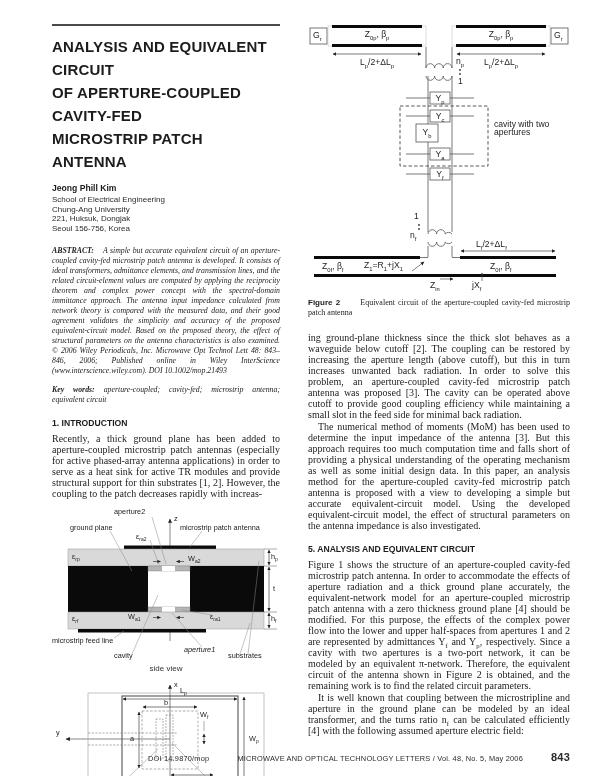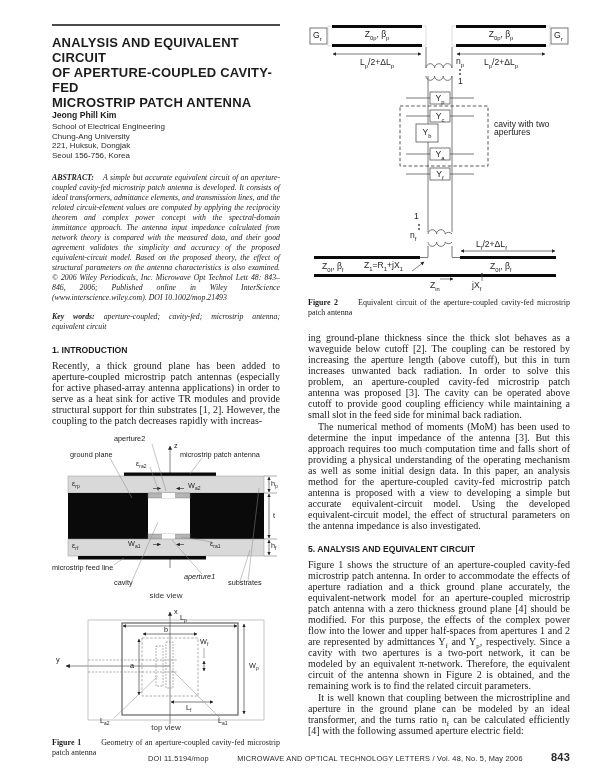--- a/index.html
+++ b/index.html
@@ -2,22 +2,22 @@
 <html><head>
 <meta charset="utf-8">
 <style>
   html,body{margin:0;padding:0;background:#e8e8e8;}
   .page{position:relative;width:600px;height:776px;background:#ffffff;overflow:hidden;
         font-family:"Liberation Serif",serif;color:#1c1c1c;}
   .col{position:absolute;}
   .col-left{left:52px;top:24px;width:228px;}
   .col-right{left:308px;top:20px;width:262px;}
   .rule{border-top:2.5px solid #4a4a4a;margin:0 0 9px 0;}
-  h1{font-family:"Liberation Sans",sans-serif;font-weight:bold;font-size:13px;
-     line-height:15px;margin:0 0 0 0;letter-spacing:.2px;}
+  h1{font-family:"Liberation Sans",sans-serif;font-weight:bold;font-size:15px;
+     line-height:23px;margin:0 0 10px 0;letter-spacing:.2px;}
   h1 span{display:block;}
   .author{font-family:"Liberation Sans",sans-serif;font-weight:bold;font-size:8.6px;margin:0 0 2px 0;}
   .affil{font-family:"Liberation Sans",sans-serif;font-size:8px;line-height:9.5px;color:#2b2b2b;}
   .received{font-style:italic;font-size:8px;margin:13px 0 0 0;}
   .abstract{margin:13px 0 0 0;font-style:italic;font-size:7.8px;line-height:10px;text-align:justify;}
   .abstract b,.keywords b{font-weight:bold;margin-right:9px;}
   .keywords{margin:9px 0 0 0;font-style:italic;font-size:7.8px;line-height:10px;text-align:justify;}
   h2{font-family:"Liberation Sans",sans-serif;font-weight:bold;font-size:8.6px;line-height:10px;margin:13px 0 5px 0;}
   p.body{font-size:10px;line-height:11px;margin:0;text-align:justify;}
   p.body.indent{text-indent:10px;margin-top:1px;}
@@ -25,21 +25,21 @@
   .figwrap{position:relative;margin-top:10px;}
   .fig1{width:228px;height:296px;}
   .fig2{width:262px;height:272px;}
   .figwrap svg{position:absolute;left:0;top:0;}
   .fl{position:absolute;font-family:"Liberation Sans",sans-serif;font-size:7.3px;
       line-height:8.2px;color:#222;white-space:nowrap;}
   .fl.c2{font-size:8.6px;}
   .fl.view{width:100%;left:0;text-align:center;font-size:8px;color:#333;white-space:normal;}
   .fl.wrap{white-space:normal;}
   .caption{margin-top:6px;font-size:8px;line-height:10px;text-align:justify;}
-  .caption b{font-family:Liberation Serif, serif;font-weight:bold;margin-right:20px;}
+  .caption b{font-family:Liberation Sans, sans-serif;font-weight:bold;margin-right:20px;}
   .footer{position:absolute;left:148px;top:751px;width:422px;display:flex;
           justify-content:space-between;align-items:baseline;
           font-family:"Liberation Sans",sans-serif;font-size:7.4px;color:#2a2a2a;letter-spacing:.2px;}
   .footer .pageno{font-weight:bold;font-size:11px;}
 </style>
 </head>
 <body>
 
 <div class="page">
 
@@ -265,18 +265,18 @@
     </p>
 
     <p class="body" style="margin-top:14px;">ing ground-plane thickness since the thick slot behaves as a waveguide below cutoff [2]. The coupling can be restored by increasing the aperture length (above cutoff), but this in turn increases unwanted back radiation. In order to solve this problem, an aperture-coupled cavity-fed microstrip patch antenna was proposed [3]. The cavity can be operated above cutoff to provide good coupling efficiency while maintaining a small slot in the feed side for minimal back radiation.</p>
     <p class="body indent">The numerical method of moments (MoM) has been used to determine the input impedance of the antenna [3]. But this approach requires too much computation time and falls short of providing a physical understanding of the operating mechanism as well as some initial design data. In this paper, an analysis method for the aperture-coupled cavity-fed microstrip patch antenna is proposed with a view to developing a simple but accurate equivalent-circuit model. Using the developed equivalent-circuit model, the effect of structural parameters on the antenna impedance is also investigated.</p>
     <h2>5. ANALYSIS AND EQUIVALENT CIRCUIT</h2>
     <p class="body">Figure 1 shows the structure of an aperture-coupled cavity-fed microstrip patch antenna. In order to accommodate the effects of aperture radiation and a thick ground plane accurately, the equivalent-network model for an aperture-coupled microstrip patch antenna with a zero thickness ground plane [4] should be modified. For this purpose, the effects of the complex power flow into the lower and upper half-spaces from apertures 1 and 2 are represented by admittances Y<sub>f</sub> and Y<sub>p</sub>, respectively. Since a cavity with two apertures is a two-port network, it can be modeled by an equivalent π-network. Therefore, the equivalent circuit of the antenna shown in Figure 2 is obtained, and the remaining work is to find the related circuit parameters.</p>
     <p class="body indent">It is well known that coupling between the microstripline and aperture in the ground plane can be modeled by an ideal transformer, and the turns ratio n<sub>f</sub> can be calculated efficiently [4] with the following assumed aperture electric field:</p>
   </div>
 
   <div class="footer">
-    <span>DOI 11.5194/mop</span>
+    <span>DOI 14.9870/mop</span>
     <span>MICROWAVE AND OPTICAL TECHNOLOGY LETTERS / Vol. 48, No. 5, May 2006</span>
     <span class="pageno">843</span>
   </div>
 
 </div>
 
 </body></html>

